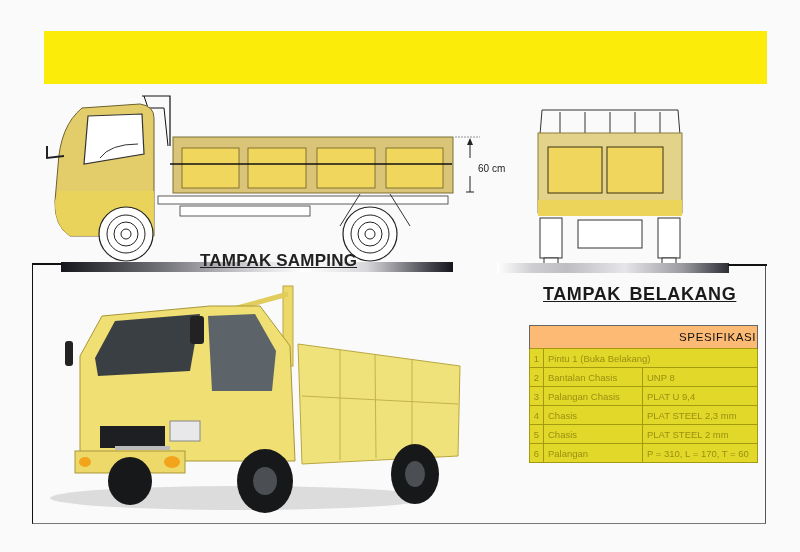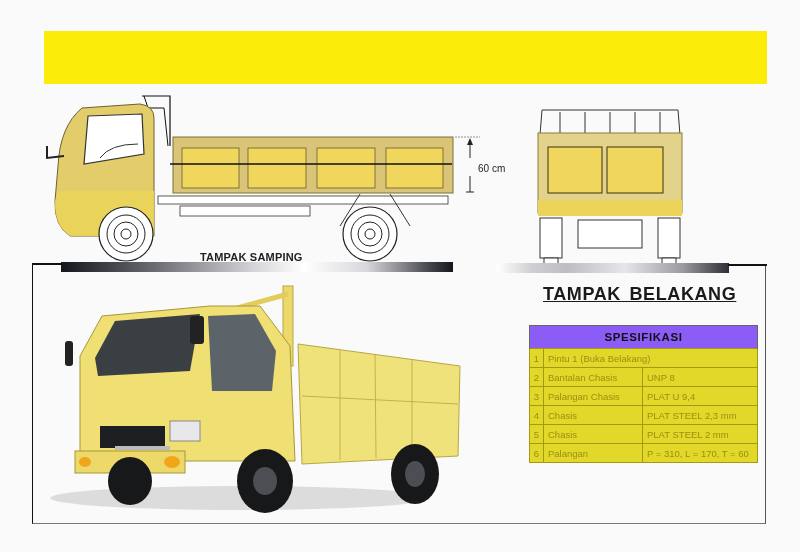--- a/index.html
+++ b/index.html
@@ -20,22 +20,22 @@
   }
   .bar-side {
     left:61px; top:262px; width:392px;
     background:linear-gradient(90deg,#15151c 0%,#6f6f76 25%,#d8d8dc 50%,#ffffff 62%,#d8d8dc 78%,#45454d 94%,#15151c 100%);
   }
   .bar-rear {
     left:497px; top:263px; width:232px;
     background:linear-gradient(90deg,#ffffff 0%,#cfcfd3 15%,#bdbdc2 30%,#e6e6ea 55%,#9a9aa0 80%,#2d2d35 100%);
   }
   .caption-side {
-    position:absolute; left:200px; top:251px; font-size:11px; font-weight:bold;
-    color:#222; letter-spacing:0.2px;
+    position:absolute; left:200px; top:251px; font-size:17px; font-weight:bold;
+    color:#222; text-decoration:underline; letter-spacing:0.2px;
   }
   .caption-rear {
     position:absolute; left:543px; top:284px; font-size:18px; font-weight:bold;
     color:#1a1a1a; text-decoration:underline; letter-spacing:0.6px; word-spacing:3px;
   }
   .frame {
     position:absolute; left:32px; top:264px; width:734px; height:260px;
     border-left:1.5px solid #111; border-bottom:1.5px solid #777; border-right:1.5px solid #555;
     box-sizing:border-box;
   }
@@ -43,22 +43,22 @@
   .frame-top-right { position:absolute; left:728px; top:264px; width:39px; height:1.5px; background:#111; }
   .photo { position:absolute; left:40px; top:276px; width:455px; height:240px; }
   .dim-label { position:absolute; left:464px; top:163px; font-size:10px; color:#222;padding-left:14px; }
 
   
   .spec {
     position:absolute; left:529px; top:325px; width:229px;
     border-collapse:collapse; font-size:9.5px;
   }
   .spec th {
-    background:#8b5cf6; color:#111; font-weight:bold; font-size:11.5px; letter-spacing:0.6px;
-    height:20px; border:1px solid #666; border-bottom:none;
+    background:#fdba74; color:#111; font-weight:normal; font-size:11.5px; letter-spacing:0.6px;
+    height:20px; border:1px solid #666; border-bottom:none;text-align:right;
   }
   .spec td {
     background:#e2d82a; color:#9c8f10; height:18px; padding:0 4px;
     border:1px solid #a49a12; white-space:nowrap;
   }
   .spec td.num { width:9px; text-align:center; padding:0 2px; }
   .spec td.name { width:90px; }
 </style>
 </head>
 <body>

